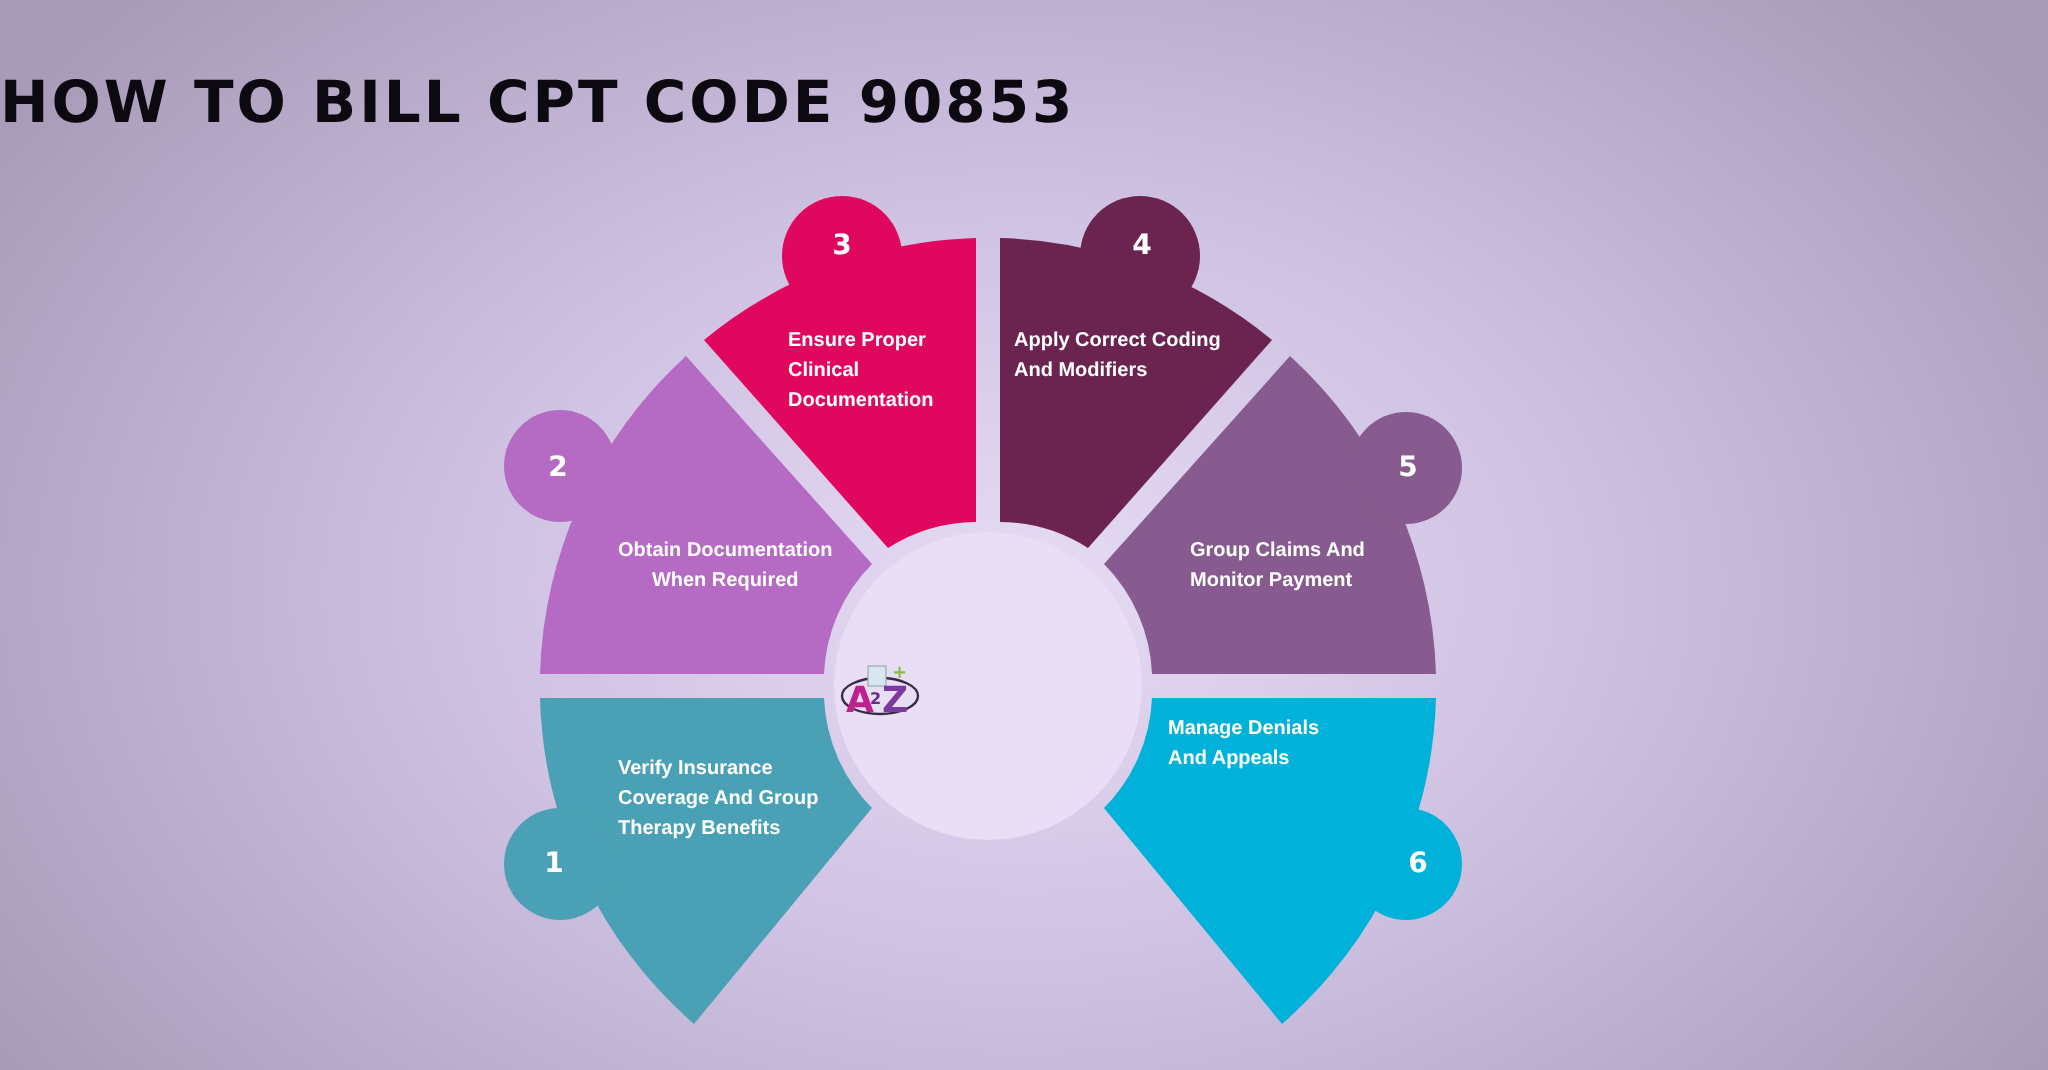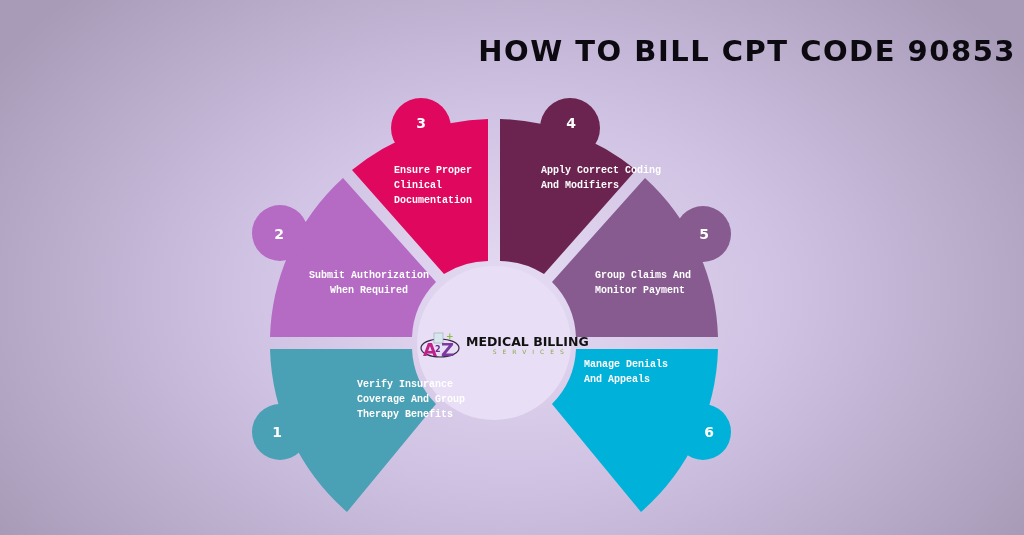--- a/index.html
+++ b/index.html
@@ -2,27 +2,27 @@
 <html><head>
 <meta charset="utf-8">
 <style>
   html, body { margin: 0; padding: 0; }
   body {
     width: 1024px; height: 535px; overflow: hidden; position: relative;
     background: radial-gradient(ellipse 60% 80% at 50% 55%, #e6dcf4 0%, #cfc1e2 45%, #a89bb8 100%);
     font-family: "DejaVu Sans", sans-serif;
   }
   .title {
-    position: absolute; top: 34px; left: 0; width: 1016px; text-align: right;
+    position: absolute; top: 34px; left: 0; width: 1016px; text-align: left;
     font-family: "DejaVu Sans", sans-serif; font-weight: bold; font-size: 29px;
     letter-spacing: 1.5px; color: #0c0a10;
   }
   svg.wheel { position: absolute; left: 0; top: 0; }
   .label {
-    position: absolute; color: #ffffff; font-family: Liberation Mono, monospace;
+    position: absolute; color: #ffffff; font-family: Liberation Sans, sans-serif;
     font-weight: bold; font-size: 10px; line-height: 15px; white-space: pre-line;
   }
   .num {
     position: absolute; color: #ffffff; font-family: "DejaVu Sans", sans-serif;
     font-weight: bold; font-size: 14px; transform: translate(-50%, -50%);
   }
   .logo {
     position: absolute; left: 420px; top: 331px; display: flex; align-items: center;
   }
   .logo-mark { width: 42px; height: 28px; }
@@ -76,41 +76,37 @@
   <circle cx="494" cy="343" r="77" fill="#e8def5"></circle>
 </svg>
 
 <div class="num" style="left:277px;top:432px;">1</div>
 <div class="num" style="left:279px;top:234px;">2</div>
 <div class="num" style="left:421px;top:123px;">3</div>
 <div class="num" style="left:571px;top:123px;">4</div>
 <div class="num" style="left:704px;top:234px;">5</div>
 <div class="num" style="left:709px;top:432px;">6</div>
 
-<div class="label" style="left:309px;top:377px;margin-left:48px;">Verify Insurance
+<div class="label" style="left:309px;top:377px;">Verify Insurance
 Coverage And Group
 Therapy Benefits</div>
-<div class="label" style="left:309px;top:268px;text-align:center;">Submit Authorization
+<div class="label" style="left:309px;top:268px;text-align:center;">Obtain Documentation
 When Required</div>
 <div class="label" style="left:394px;top:163px;">Ensure Proper
 Clinical
 Documentation</div>
-<div class="label" style="left:507px;top:163px;margin-left:34px;">Apply Correct Coding
+<div class="label" style="left:507px;top:163px;">Apply Correct Coding
  And Modifiers</div>
 <div class="label" style="left:595px;top:268px;">Group Claims And
 Monitor Payment</div>
 <div class="label" style="left:584px;top:357px;">Manage Denials
 And Appeals</div>
 
 <div class="logo">
   <svg class="logo-mark" viewBox="0 0 42 28">
     <ellipse cx="20" cy="17" rx="19" ry="9" fill="none" stroke="#3a2a4a" stroke-width="1.2"></ellipse>
     <rect x="14" y="2" width="9" height="10" fill="#d8e6f0" stroke="#9aa" stroke-width="0.6"></rect>
     <text x="26" y="8" font-size="9" fill="#8ac040" font-family="DejaVu Sans, sans-serif" font-weight="bold">+</text>
     <text x="3" y="25" font-size="18" font-weight="bold" fill="#c0208a" font-family="DejaVu Sans, sans-serif">A</text>
     <text x="15" y="21" font-size="8" font-weight="bold" fill="#6a2a8a" font-family="DejaVu Sans, sans-serif">2</text>
     <text x="21" y="25" font-size="18" font-weight="bold" fill="#7a3aa0" font-family="DejaVu Sans, sans-serif">Z</text>
   </svg>
-  <div class="logo-text">
-    <div class="logo-main">MEDICAL BILLING</div>
-    <div class="logo-sub">SERVICES</div>
-  </div>
 </div>
 
 </body></html>

